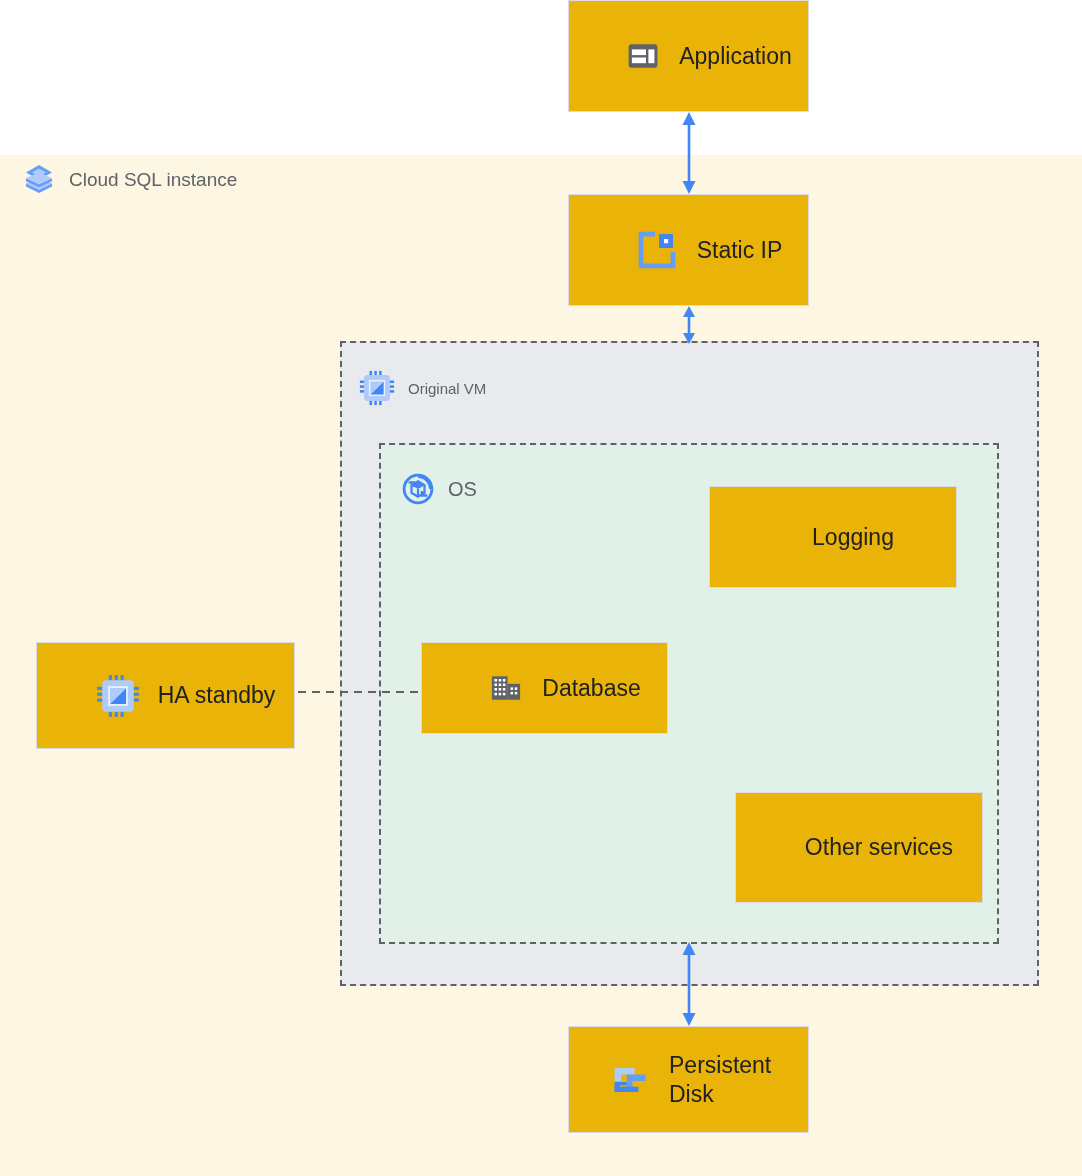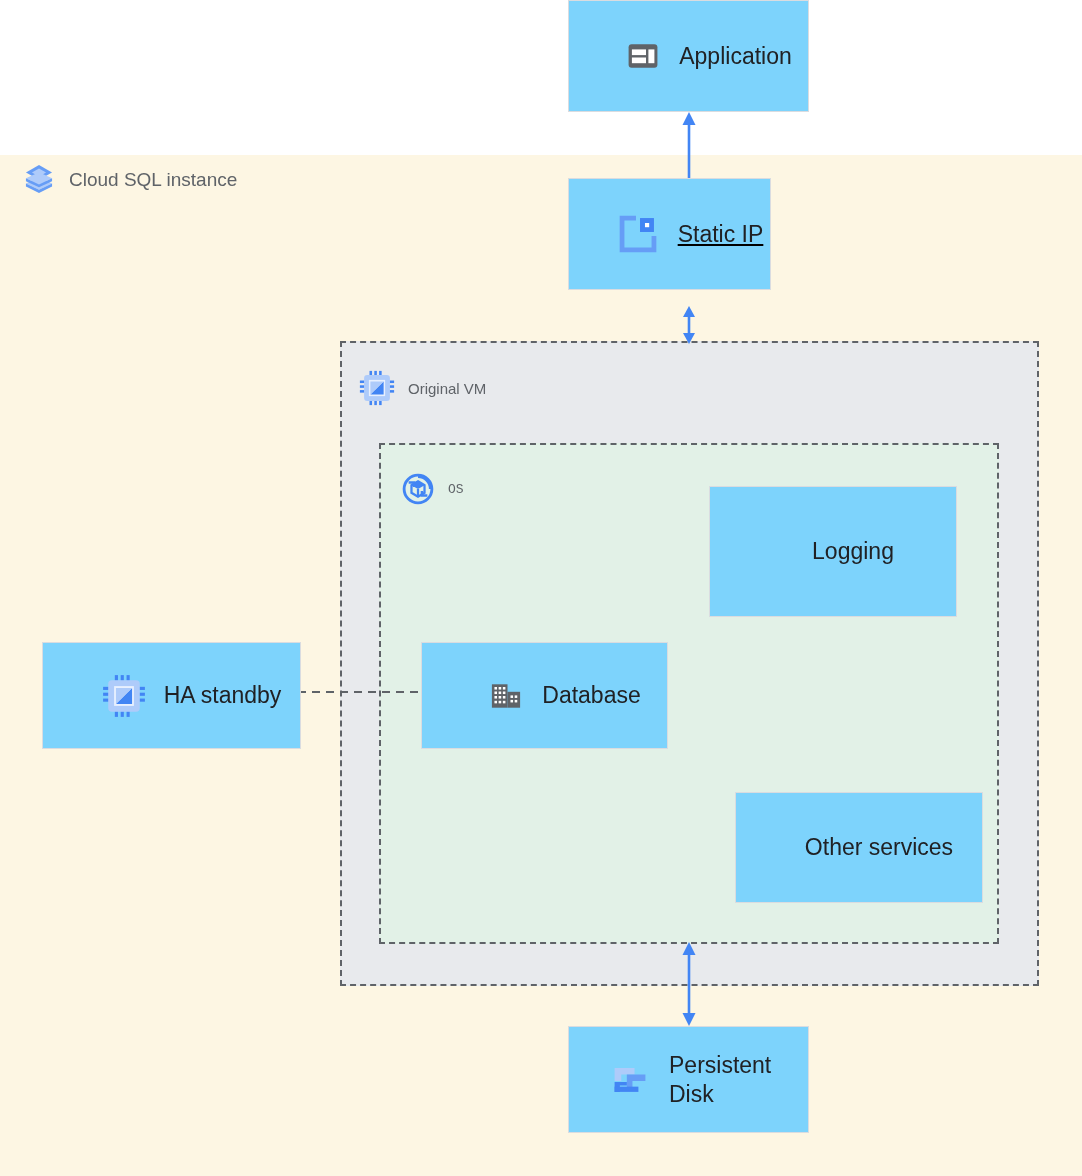--- a/index.html
+++ b/index.html
@@ -58,46 +58,46 @@
   .region-label .region-label-text {
     color: #5f6368;
     font-size: 19px;
     line-height: 1;
   }
   .label-cloudsql { left: 22px; top: 162px; }
   .label-cloudsql .region-label-text { font-size: 19px; }
   .label-vm { left: 359px; top: 370px; }
   .label-vm .region-label-text { font-size: 15px; }
   .label-os { left: 401px; top: 472px; }
-  .label-os .region-label-text { font-size: 13px; font-family: Liberation Mono, monospace; }
+  .label-os .region-label-text { font-size: 20px; }
 
   
   .node {
     position: absolute;
     box-sizing: border-box;
-    background: #7dd3fc;
+    background: #eab308;
     border: 1px solid #dadce0;
     display: flex;
     align-items: center;
     justify-content: center;
     gap: 18px;
     padding-left: 40px;
   }
   .node .node-label {
     color: #202124;
     font-size: 23px;
     line-height: 1.22;
   }
   .node.centered-text { justify-content: center; }
 
   .node-application   { left: 568px; top: 0px;    width: 241px; height: 112px; }
-  .node-staticip      { left: 568px; top: 178px;  width: 203px; height: 112px; text-decoration: underline; }
-  .node-hastandby     { left: 42px;  top: 642px;  width: 259px; height: 107px; }
-  .node-database      { left: 421px; top: 642px;  width: 247px; height: 107px; }
-  .node-logging       { left: 709px; top: 486px;  width: 248px; height: 131px; }
+  .node-staticip      { left: 568px; top: 194px;  width: 241px; height: 112px; }
+  .node-hastandby     { left: 36px;  top: 642px;  width: 259px; height: 107px; }
+  .node-database      { left: 421px; top: 642px;  width: 247px; height: 92px; }
+  .node-logging       { left: 709px; top: 486px;  width: 248px; height: 102px; }
   .node-monitoring    { left: 709px; top: 641px;  width: 248px; height: 109px; }
   .node-otherservices { left: 735px; top: 792px;  width: 248px; height: 111px; }
   .node-persistentdisk{ left: 568px; top: 1026px; width: 241px; height: 107px; }
   .node-persistentdisk .node-label { text-align: left; }
 
   
   .icon {
     display: inline-block;
     flex: 0 0 auto;
     line-height: 0;

